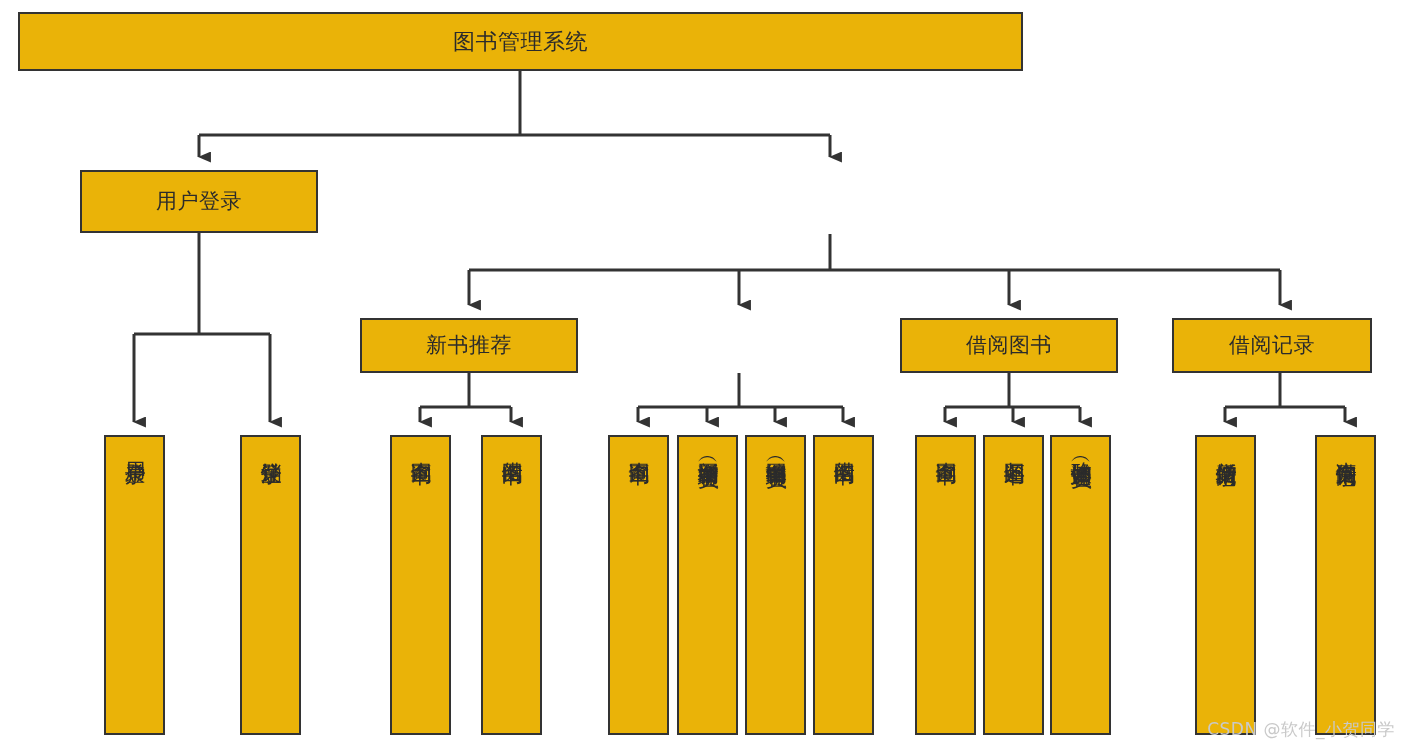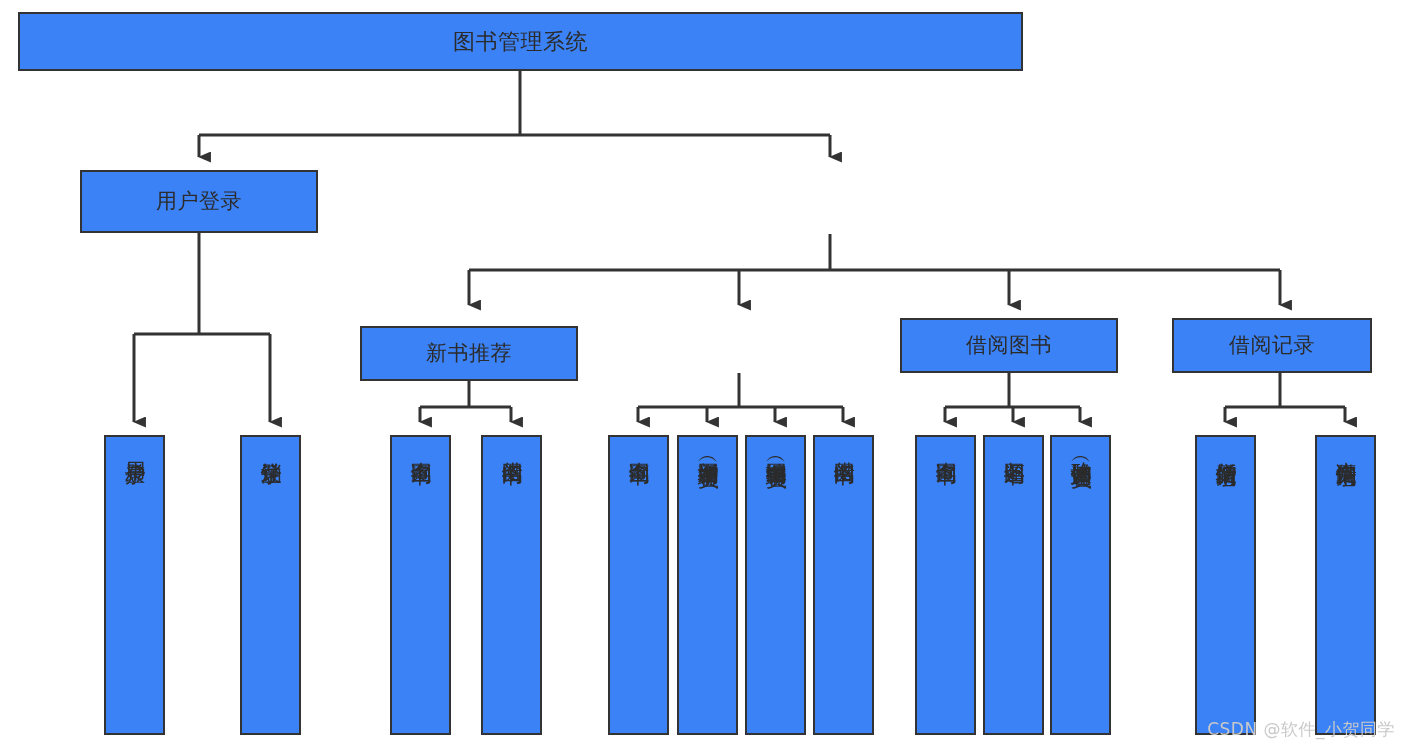--- a/index.html
+++ b/index.html
@@ -21,21 +21,21 @@
     position: absolute;
     left: 0;
     top: 0;
     width: 1405px;
     height: 747px;
     pointer-events: none;
   }
   .node {
     position: absolute;
     box-sizing: border-box;
-    background: #3b82f6;
+    background: #eab308;
     border: 2px solid #333333;
     display: flex;
     align-items: center;
     justify-content: center;
     color: #2b2b2b;
   }
   .node .label {
     display: block;
     text-align: center;
     line-height: 1.08;
@@ -131,21 +131,21 @@
 
   <div class="node root horiz" style="left:18px; top:12px; width:1005px; height:59px;">
     <span class="label">图书管理系统</span>
   </div>
 
   <div class="node horiz" style="left:80px; top:170px; width:238px; height:63px;">
     <span class="label">用户登录</span>
   </div>
 
 
-  <div class="node horiz" style="left:360px; top:326px; width:218px; height:55px;">
+  <div class="node horiz" style="left:360px; top:318px; width:218px; height:55px;">
     <span class="label">新书推荐</span>
   </div>
 
 
   <div class="node horiz" style="left:900px; top:318px; width:218px; height:55px;">
     <span class="label">借阅图书</span>
   </div>
 
   <div class="node horiz" style="left:1172px; top:318px; width:200px; height:55px;">
     <span class="label">借阅记录</span>

